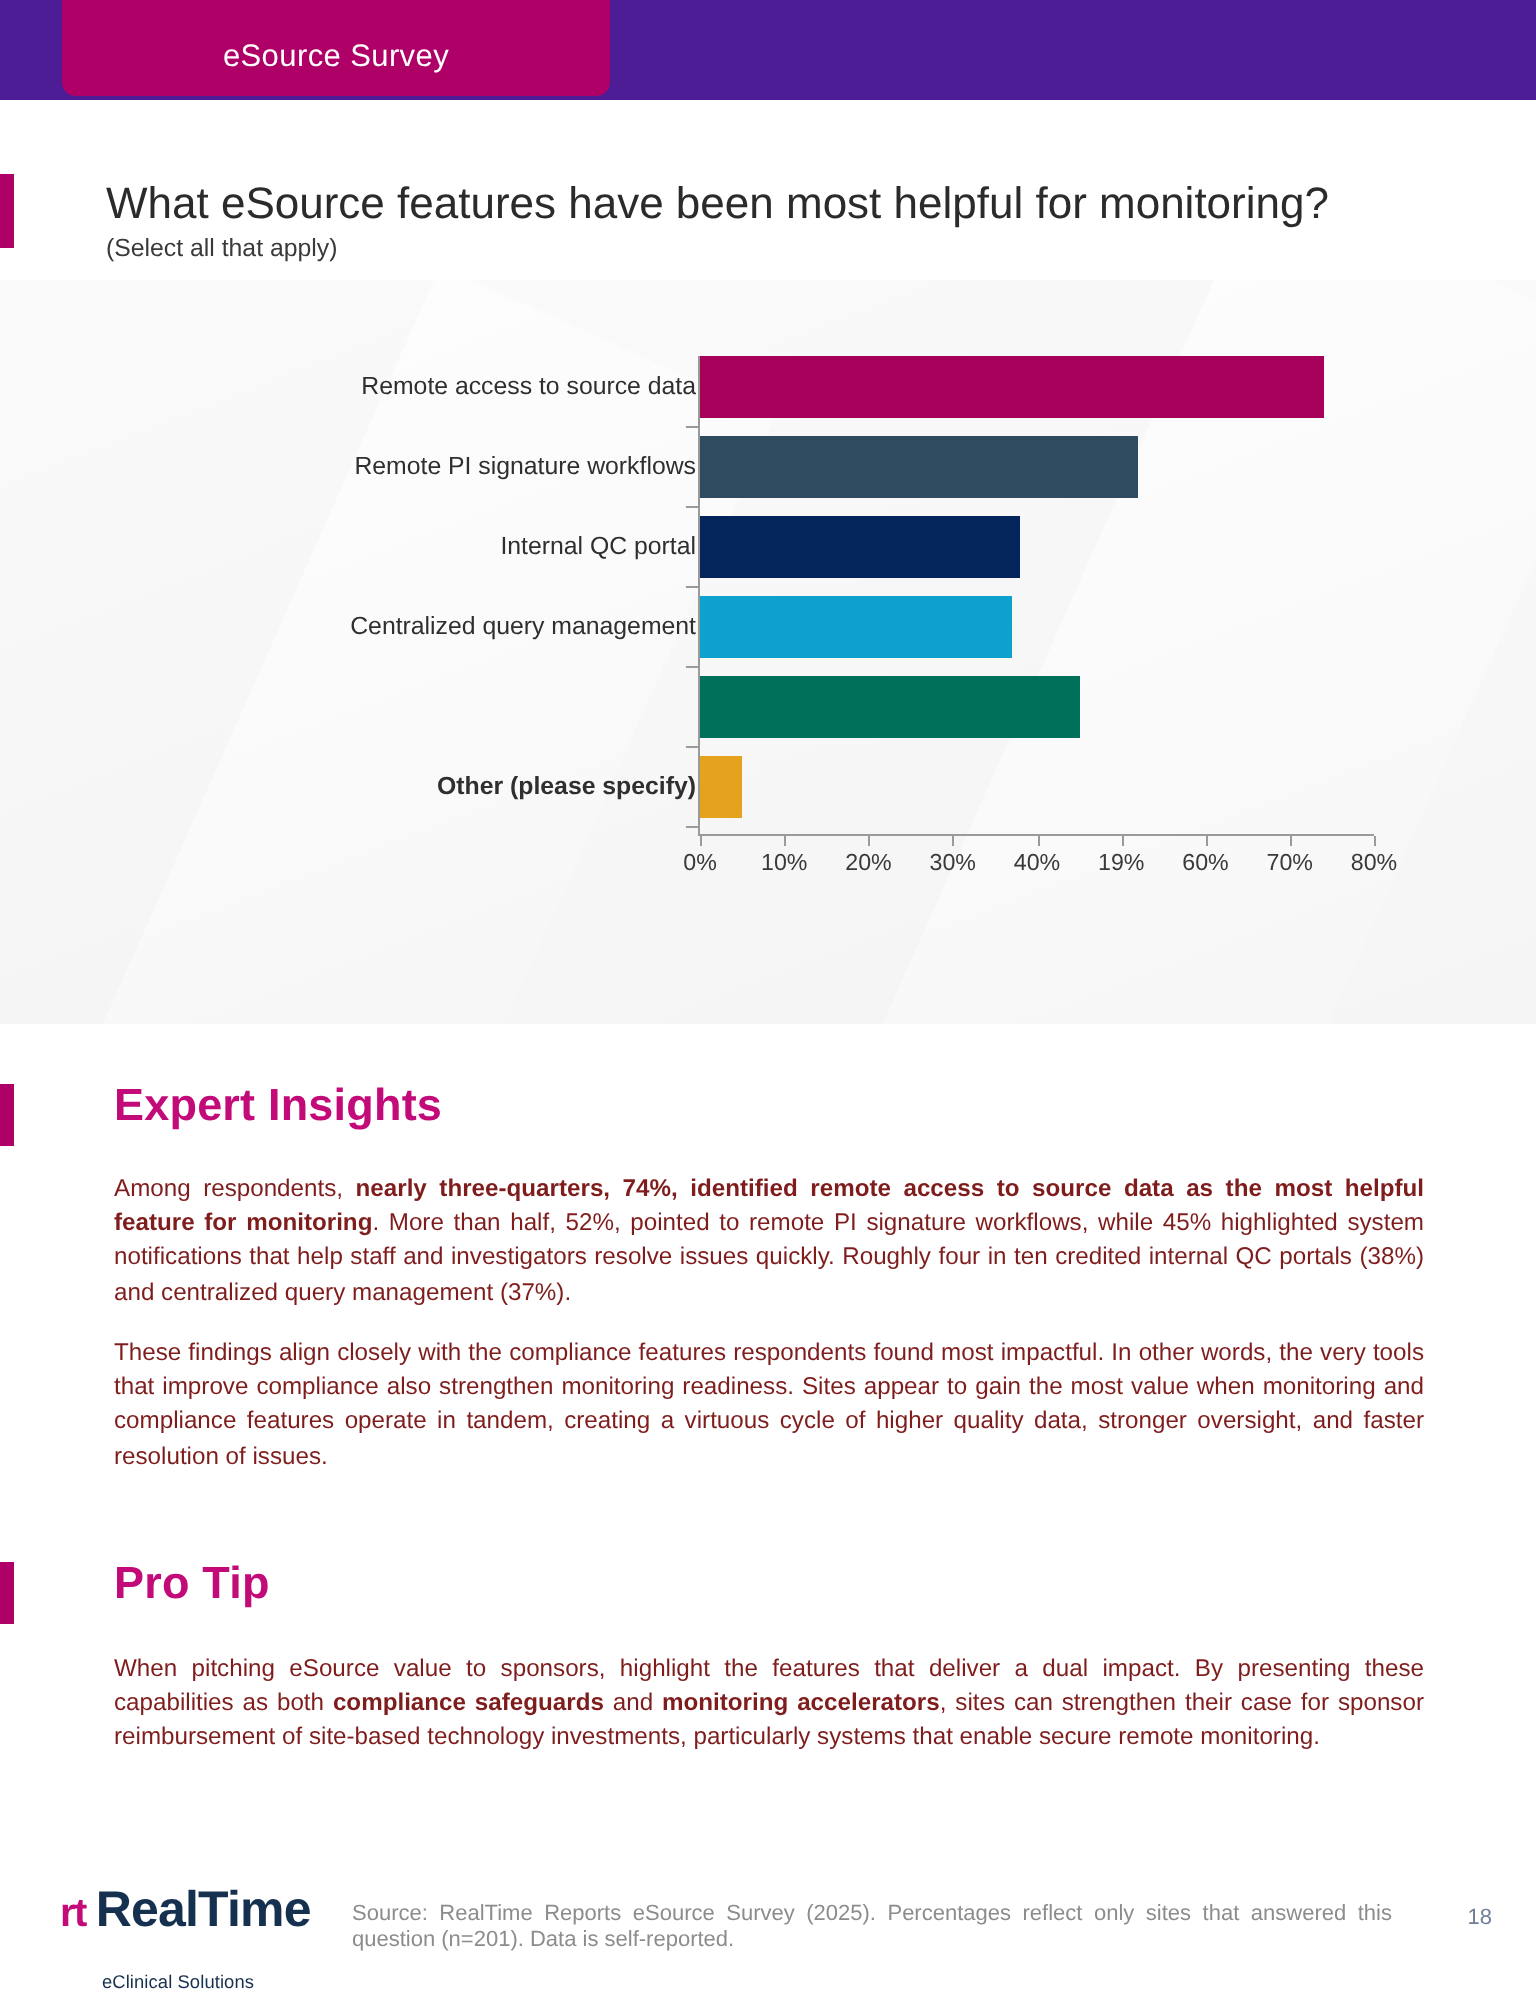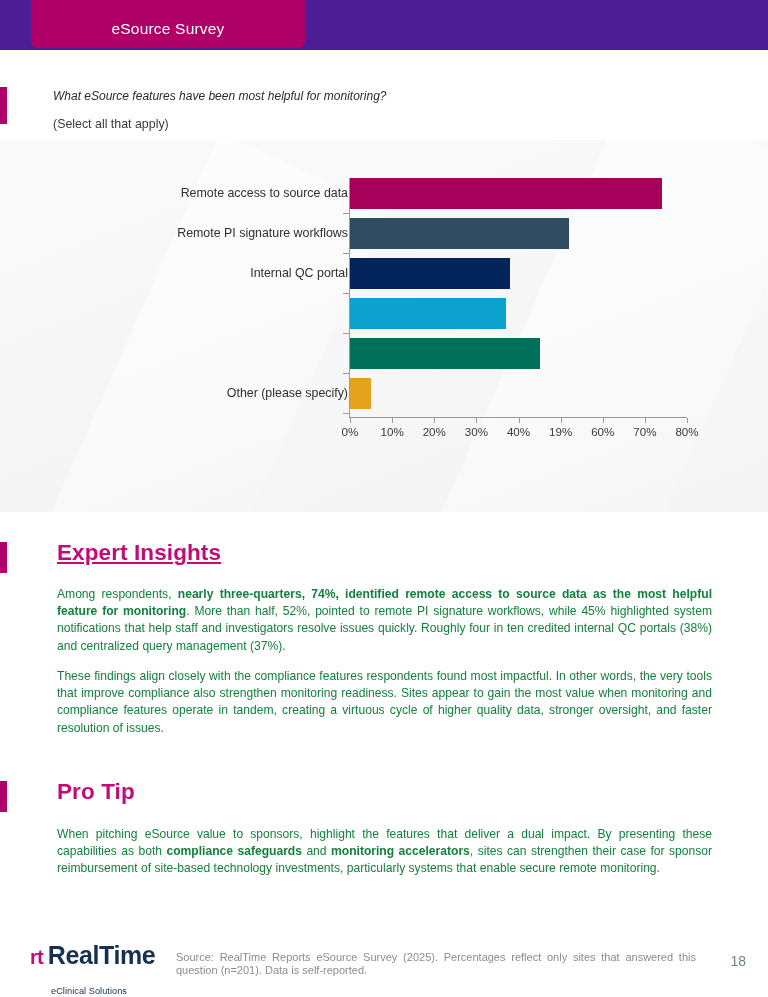--- a/index.html
+++ b/index.html
@@ -53,25 +53,24 @@
   }
   #title-accent {
     position: absolute;
     left: 0; top: 37px;
     width: 7px; height: 37px;
     background: #AE0066;
   }
   #q-title {
     position: absolute;
     left: 53px; top: 39px;
-    font-size: 12px;
+    font-size: 22px;
     color: #2b2b2b;
     font-weight: 400;
     white-space: nowrap;
-    font-style: italic;
   }
   #q-sub {
     position: absolute;
     left: 53px; top: 67px;
     font-size: 12.4px;
     color: #3a3a3a;
   }
 
   
   #chart-panel {
@@ -171,21 +170,21 @@
     color: #C20A78;
     font-weight: bold;
     letter-spacing: .1px;
   }
   .body-par {
     position: absolute;
     left: 57px;
     width: 655px;
     font-size: 12.1px;
     line-height: 17.2px;
-    color: #15803d;
+    color: #7f1d1d;
     text-align: justify;
     text-justify: inter-word;
   }
   .body-par b { font-weight: bold; }
 
   
   #footer {
     position: absolute;
     left: 0; top: 925px;
     width: 768px; height: 72px;
@@ -226,21 +225,21 @@
     left: 176px; top: 26px;
     width: 520px;
     font-size: 11px;
     line-height: 13px;
     color: #8c8c8c;
     text-align: justify;
   }
   #page-num {
     position: absolute;
     right: 22px; top: 28px;
-    font-size: 14px;
+    font-size: 11px;
     color: #6f7f96;
   }
 </style>
 </head>
 <body>
 
 <div id="page">
 
   <div id="tab-bar">
     <div id="tab-pill">
@@ -266,25 +265,26 @@
         <div class="bar" title="Remote access to source data: 74%" style="top: 38px; width: 311.725px; background: rgb(166, 0, 90);"></div>
         <div class="cat-label" style="top: 46px;">Remote access to source data</div>
         <div class="y-tick" style="top: 113px;"></div>
         <div class="bar" title="Remote PI signature workflows: 52%" style="top: 78px; width: 219.05px; background: rgb(46, 75, 95);"></div>
         <div class="cat-label" style="top: 86px;">Remote PI signature workflows</div>
         <div class="y-tick" style="top: 153px;"></div>
         <div class="bar" title="Internal QC portal: 38%" style="top: 118px; width: 160.075px; background: rgb(3, 37, 92);"></div>
         <div class="cat-label" style="top: 126px;">Internal QC portal</div>
         <div class="y-tick" style="top: 193px;"></div>
         <div class="bar" title="Centralized query management: 37%" style="top: 158px; width: 155.863px; background: rgb(13, 162, 206);"></div>
+        <div class="cat-label" style="top: 166px;">Centralized query management</div>
         <div class="y-tick" style="top: 233px;"></div>
         <div class="bar" title="System notifications to staff and PIs to rapidly resolve issues: 45%" style="top: 198px; width: 189.562px; background: rgb(0, 112, 91);"></div>
         <div class="y-tick" style="top: 273px;"></div>
         <div class="bar" title="Other (please specify): 5%" style="top: 238px; width: 21.0625px; background: rgb(229, 162, 28);"></div>
-        <div class="cat-label" style="top: 246px;">Other (please specify)</div>
+        <div class="cat-label" style="top: 246px; font-weight: bold;">Other (please specify)</div>
         <div class="x-tick" style="left: 350px;"></div>
         <div class="x-tick-label" style="left: 350px;">0%</div>
         <div class="x-tick" style="left: 392.125px;"></div>
         <div class="x-tick-label" style="left: 392.125px;">10%</div>
         <div class="x-tick" style="left: 434.25px;"></div>
         <div class="x-tick-label" style="left: 434.25px;">20%</div>
         <div class="x-tick" style="left: 476.375px;"></div>
         <div class="x-tick-label" style="left: 476.375px;">30%</div>
         <div class="x-tick" style="left: 518.5px;"></div>
         <div class="x-tick-label" style="left: 518.5px;">40%</div>
@@ -294,21 +294,21 @@
         <div class="x-tick-label" style="left: 602.75px;">60%</div>
         <div class="x-tick" style="left: 644.875px;"></div>
         <div class="x-tick-label" style="left: 644.875px;">70%</div>
         <div class="x-tick" style="left: 687px;"></div>
         <div class="x-tick-label" style="left: 687px;">80%</div>
       </div>
   </div>
 
   <div class="section" style="top:536px;">
     <div class="sec-accent" style="top:6px;"></div>
-    <div class="sec-head" style="top:4px;text-decoration:underline;">Expert Insights</div>
+    <div class="sec-head" style="top:4px;">Expert Insights</div>
     <div class="body-par" id="ins-p1" style="top:50px;"><span>Among respondents, </span><b>nearly three-quarters, 74%, identified remote access to source data as the most helpful feature for monitoring</b><span>. More than half, 52%, pointed to remote PI signature workflows, while 45% highlighted system notifications that help staff and investigators resolve issues quickly. Roughly four in ten credited internal QC portals (38%) and centralized query management (37%).</span></div>
     <div class="body-par" id="ins-p2" style="top:132px;">These findings align closely with the compliance features respondents found most impactful. In other words, the very tools that improve compliance also strengthen monitoring readiness. Sites appear to gain the most value when monitoring and compliance features operate in tandem, creating a virtuous cycle of higher quality data, stronger oversight, and faster resolution of issues.</div>
   </div>
 
   <div class="section" style="top:778px;">
     <div class="sec-accent" style="top:3px;"></div>
     <div class="sec-head" style="top:1px;">Pro Tip</div>
     <div class="body-par" id="tip-p1" style="top:48px;"><span>When pitching eSource value to sponsors, highlight the features that deliver a dual impact.  By presenting these capabilities as both </span><b>compliance safeguards</b><span> and </span><b>monitoring accelerators</b><span>, sites can strengthen their case for sponsor reimbursement of site-based technology investments, particularly systems that enable secure remote monitoring.</span></div>
   </div>
 

